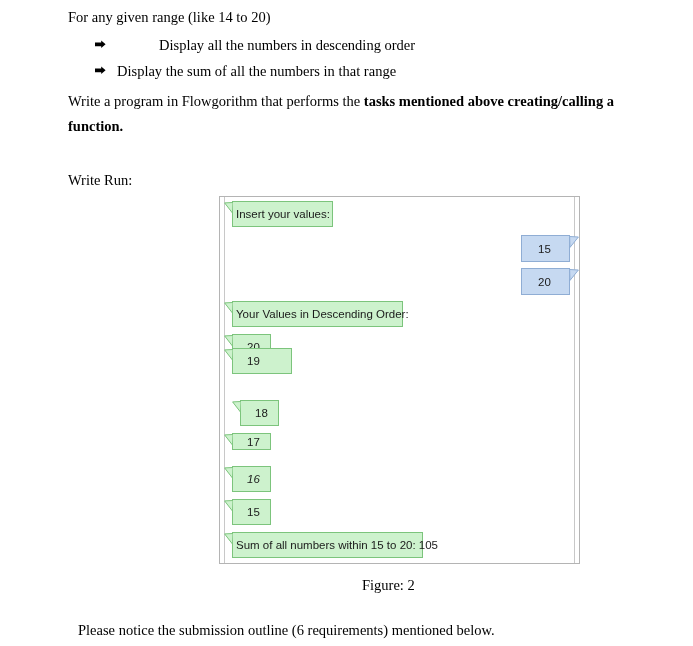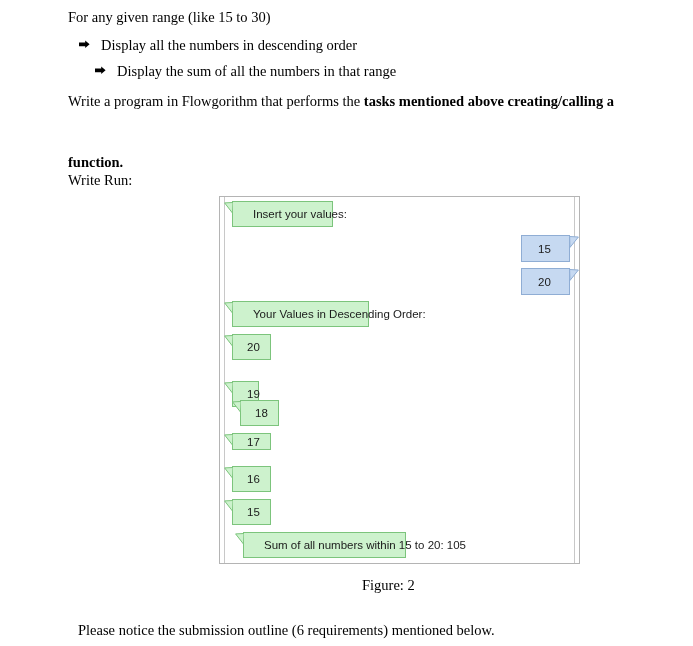--- a/index.html
+++ b/index.html
@@ -20,24 +20,24 @@
   .doc-text {
     position: absolute;
     font-family: "Liberation Serif", "DejaVu Serif", serif;
     font-size: 14.5px;
     line-height: 1.45;
     color: #000;
     white-space: nowrap;
   }
 
   #intro-line      { left: 68px;  top: 7px;  }
-  #bullet-row-1    { left: 79px;  top: 35px; }
+  #bullet-row-1    { left: 95px;  top: 35px; gap: 42px; }
   #bullet-row-2    { left: 95px;  top: 61px; }
   #instruction     { left: 68px;  top: 91px; text-align: right; }
-  #instruction-2   { left: 68px;  top: 116px; font-weight: bold; margin-top: 36px; }
+  #instruction-2   { left: 68px;  top: 116px; font-weight: bold; }
   #sample-run      { left: 68px;  top: 170px; }
   #figure-caption  { left: 362px; top: 575px; }
   #closing-note    { left: 78px;  top: 620px; }
 
   .bullet-row {
     display: flex;
     align-items: baseline;
   }
   .bullet-glyph {
     display: inline-block;
@@ -99,21 +99,21 @@
     width: 100%;
     height: 100%;
     display: flex;
     align-items: center;
   }
 
   
   .bubble-out .bubble-body {
     background: #cdf2cd;
     border: 1px solid #7cc47c;
-    padding-left: 20px;
+    padding-left: 3px;
   }
   .bubble-out .tail {
     position: absolute;
     left: -8px;
     top: 1px;
     width: 9px;
     height: 12px;
   }
 
   
@@ -132,21 +132,21 @@
   }
 
   .bubble-num .bubble-body {
     justify-content: flex-start;
     padding-left: 14px;
   }
 </style>
 </head>
 <body>
 
-<div class="doc-text" id="intro-line">For any given range (like 15 to 30)</div>
+<div class="doc-text" id="intro-line">For any given range (like 14 to 20)</div>
 
 <div class="doc-text bullet-row" id="bullet-row-1">
   <span class="bullet-glyph">
     <svg width="11" height="9" viewBox="0 0 11 9" aria-hidden="true">
       <path d="M0,2.4 L6.2,2.4 L6.2,0.6 L10.6,4.3 L6.2,8.0 L6.2,6.2 L0,6.2 Z" fill="#000"></path>
     </svg>
   </span>
   <span class="bullet-label">Display all the numbers in descending order</span>
 </div>
 
@@ -182,63 +182,63 @@
         <path d="M0.6,0.5 L9.4,1.0 L1.0,11.4 Z" fill="#c6d9f1" stroke="#8fadd4" stroke-width="1" stroke-linejoin="miter"></path>
       </svg>
       <div class="bubble-body">15</div>
     </div>
     <div class="bubble bubble-in" style="left: 521px; top: 268px; width: 49px; height: 27px;">
       <svg class="tail" viewBox="0 0 10 12">
         <path d="M0.6,0.5 L9.4,1.0 L1.0,11.4 Z" fill="#c6d9f1" stroke="#8fadd4" stroke-width="1" stroke-linejoin="miter"></path>
       </svg>
       <div class="bubble-body">20</div>
     </div>
-    <div class="bubble bubble-out" style="left: 232px; top: 301px; width: 137px; height: 26px;">
+    <div class="bubble bubble-out" style="left: 232px; top: 301px; width: 171px; height: 26px;">
       <svg class="tail" viewBox="0 0 9 12">
         <path d="M9,0.5 L0.6,0.9 L8.6,11.2 Z" fill="#cdf2cd" stroke="#7cc47c" stroke-width="1" stroke-linejoin="miter"></path>
       </svg>
       <div class="bubble-body">Your Values in Descending Order:</div>
     </div>
     <div class="bubble bubble-out bubble-num" style="left: 232px; top: 334px; width: 39px; height: 26px;">
       <svg class="tail" viewBox="0 0 9 12">
         <path d="M9,0.5 L0.6,0.9 L8.6,11.2 Z" fill="#cdf2cd" stroke="#7cc47c" stroke-width="1" stroke-linejoin="miter"></path>
       </svg>
       <div class="bubble-body">20</div>
     </div>
-    <div class="bubble bubble-out bubble-num" style="left: 232px; top: 381px; width: 27px; height: 26px;">
+    <div class="bubble bubble-out bubble-num" style="left: 232px; top: 348px; width: 60px; height: 26px;">
       <svg class="tail" viewBox="0 0 9 12">
         <path d="M9,0.5 L0.6,0.9 L8.6,11.2 Z" fill="#cdf2cd" stroke="#7cc47c" stroke-width="1" stroke-linejoin="miter"></path>
       </svg>
       <div class="bubble-body">19</div>
     </div>
     <div class="bubble bubble-out bubble-num" style="left: 240px; top: 400px; width: 39px; height: 26px;">
       <svg class="tail" viewBox="0 0 9 12">
         <path d="M9,0.5 L0.6,0.9 L8.6,11.2 Z" fill="#cdf2cd" stroke="#7cc47c" stroke-width="1" stroke-linejoin="miter"></path>
       </svg>
       <div class="bubble-body">18</div>
     </div>
     <div class="bubble bubble-out bubble-num" style="left: 232px; top: 433px; width: 39px; height: 17px;">
       <svg class="tail" viewBox="0 0 9 12">
         <path d="M9,0.5 L0.6,0.9 L8.6,11.2 Z" fill="#cdf2cd" stroke="#7cc47c" stroke-width="1" stroke-linejoin="miter"></path>
       </svg>
       <div class="bubble-body">17</div>
     </div>
-    <div class="bubble bubble-out bubble-num" style="left: 232px; top: 466px; width: 39px; height: 26px;">
+    <div class="bubble bubble-out bubble-num" style="left: 232px; top: 466px; width: 39px; height: 26px; font-style: italic;">
       <svg class="tail" viewBox="0 0 9 12">
         <path d="M9,0.5 L0.6,0.9 L8.6,11.2 Z" fill="#cdf2cd" stroke="#7cc47c" stroke-width="1" stroke-linejoin="miter"></path>
       </svg>
       <div class="bubble-body">16</div>
     </div>
     <div class="bubble bubble-out bubble-num" style="left: 232px; top: 499px; width: 39px; height: 26px;">
       <svg class="tail" viewBox="0 0 9 12">
         <path d="M9,0.5 L0.6,0.9 L8.6,11.2 Z" fill="#cdf2cd" stroke="#7cc47c" stroke-width="1" stroke-linejoin="miter"></path>
       </svg>
       <div class="bubble-body">15</div>
     </div>
-    <div class="bubble bubble-out" style="left: 232px; top: 532px; width: 163px; height: 26px; margin-left: 11px;">
+    <div class="bubble bubble-out" style="left: 232px; top: 532px; width: 191px; height: 26px;">
       <svg class="tail" viewBox="0 0 9 12">
         <path d="M9,0.5 L0.6,0.9 L8.6,11.2 Z" fill="#cdf2cd" stroke="#7cc47c" stroke-width="1" stroke-linejoin="miter"></path>
       </svg>
       <div class="bubble-body">Sum of all numbers within 15 to 20: 105</div>
     </div>
   </div>
 
 <div class="doc-text" id="figure-caption">Figure: 2</div>
 
 <div class="doc-text" id="closing-note">Please notice the submission outline (6 requirements) mentioned below.</div>

